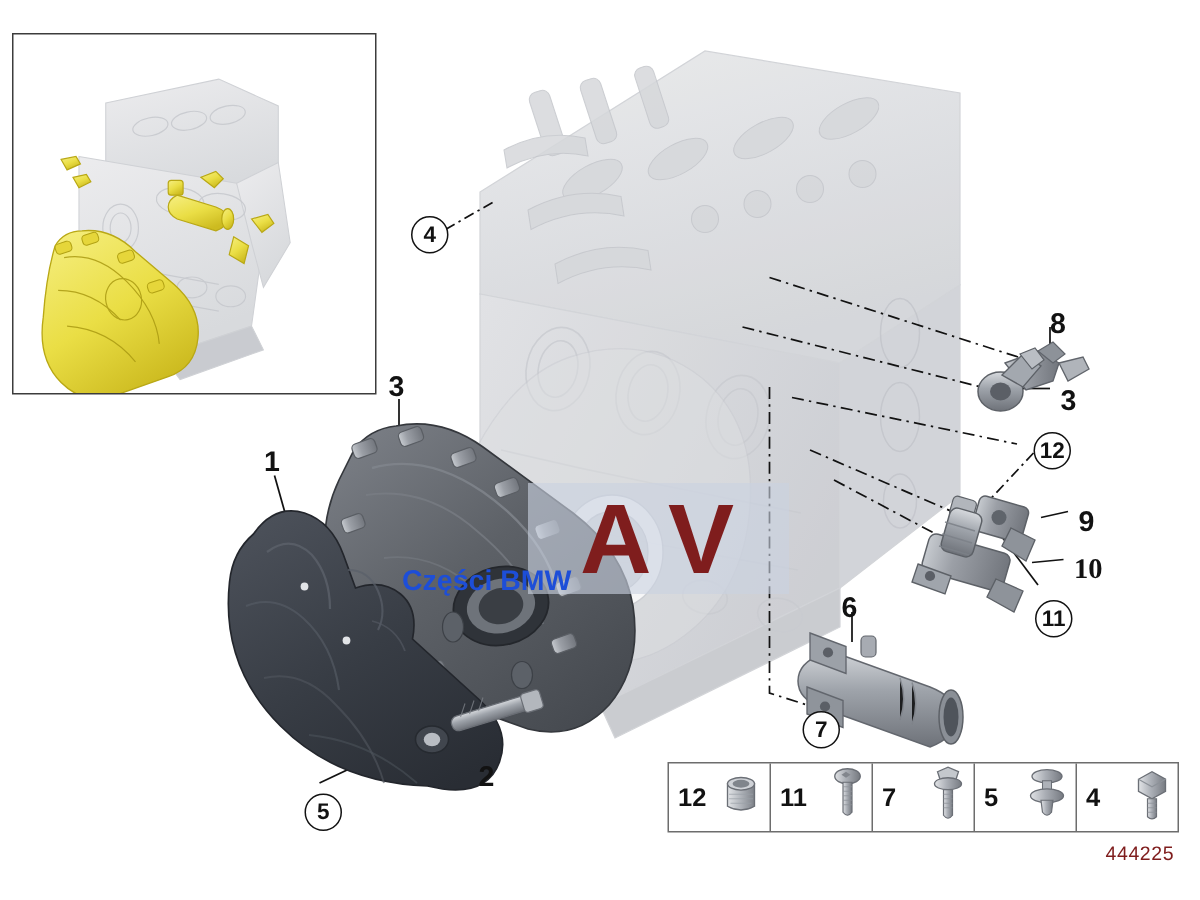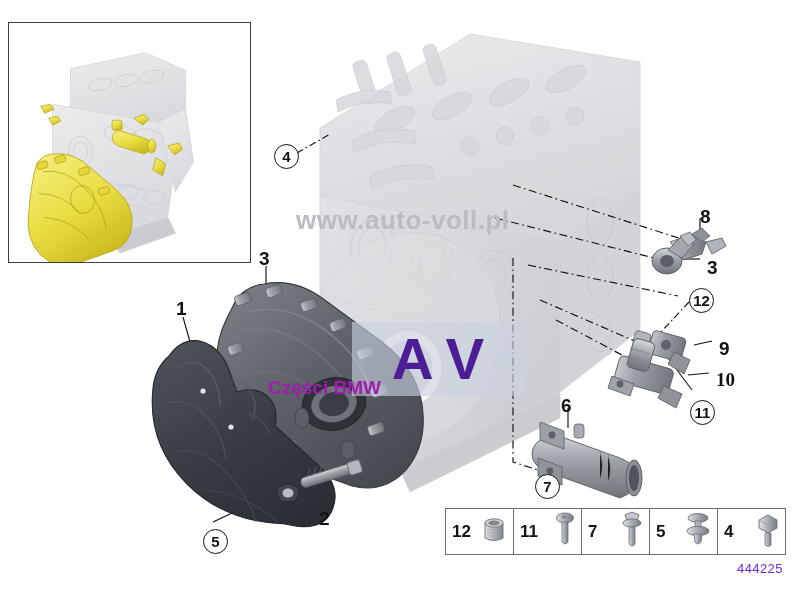--- a/index.html
+++ b/index.html
@@ -87,21 +87,21 @@
   .legend-icon {
     position: absolute;
     right: 4px; top: 50%;
     transform: translateY(-50%);
   }
   #partnum {
     position: absolute;
     left: 737px; top: 561px;
     font-family: "Liberation Sans", sans-serif;
     font-size: 13px;
-    color: #6d28d9;
+    color: #7f1d1d;
     letter-spacing: .4px;
     user-select: none;
   }
 
   
   #wm-url {
     position: absolute;
     left: 296px; top: 205px;
     font-family: "Liberation Sans", sans-serif;
     font-weight: bold;
@@ -110,43 +110,43 @@
     color: #b9bcc2;
     user-select: none;
     white-space: nowrap;
   }
   #wm-czesci {
     position: absolute;
     left: 268px; top: 377px;
     font-family: "Liberation Sans", sans-serif;
     font-weight: bold;
     font-size: 19px;
-    color: #a21caf;
+    color: #1d4ed8;
     user-select: none;
     white-space: nowrap;
   }
   #wm-av {
     position: absolute;
     left: 352px; top: 322px;
     width: 174px; height: 74px;
     user-select: none;
   }
   #wm-av .av-band {
     position: absolute; inset: 0;
     background: #c9d2e0;
     opacity: .62;
   }
   #wm-av .av-text {
     position: absolute; inset: 0;
     display: flex; align-items: center; justify-content: center;
     font-family: "Liberation Sans", sans-serif;
     font-weight: bold;
-    font-size: 58px;
+    font-size: 66px;
     letter-spacing: 16px;
-    color: #4c1d95;
+    color: #7f1d1d;
     line-height: 1;
     padding-left: 14px;
   }
 </style>
 </head>
 <body>
 
 <div id="page">
 
   <svg class="layer" viewBox="0 0 800 600">
@@ -460,21 +460,20 @@
         <path d="M32 84 l10 -2 l3 5 l-9 4 Z"></path>
         <path d="M40 96 l9 -2 l3 5 l-8 4 Z"></path>
       </g>
     </svg>
   </div>
 
   <div id="wm-av">
     <div class="av-band"></div>
     <div class="av-text">AV</div>
   </div>
-  <div id="wm-url">www.auto-voll.pl</div>
   <div id="wm-czesci">Części BMW</div>
 
   <div id="callout-layer">
       <div class="callout" style="left: 176px; top: 299px;"><span>1</span></div>
       <div class="callout" style="left: 319px; top: 509px;"><span>2</span></div>
       <div class="callout" style="left: 259px; top: 249px;"><span>3</span></div>
       <div class="callout-circled" style="left: 274px; top: 144px;">
         <span>4</span>
       </div>
       <div class="callout-circled" style="left: 203px; top: 529px;">

